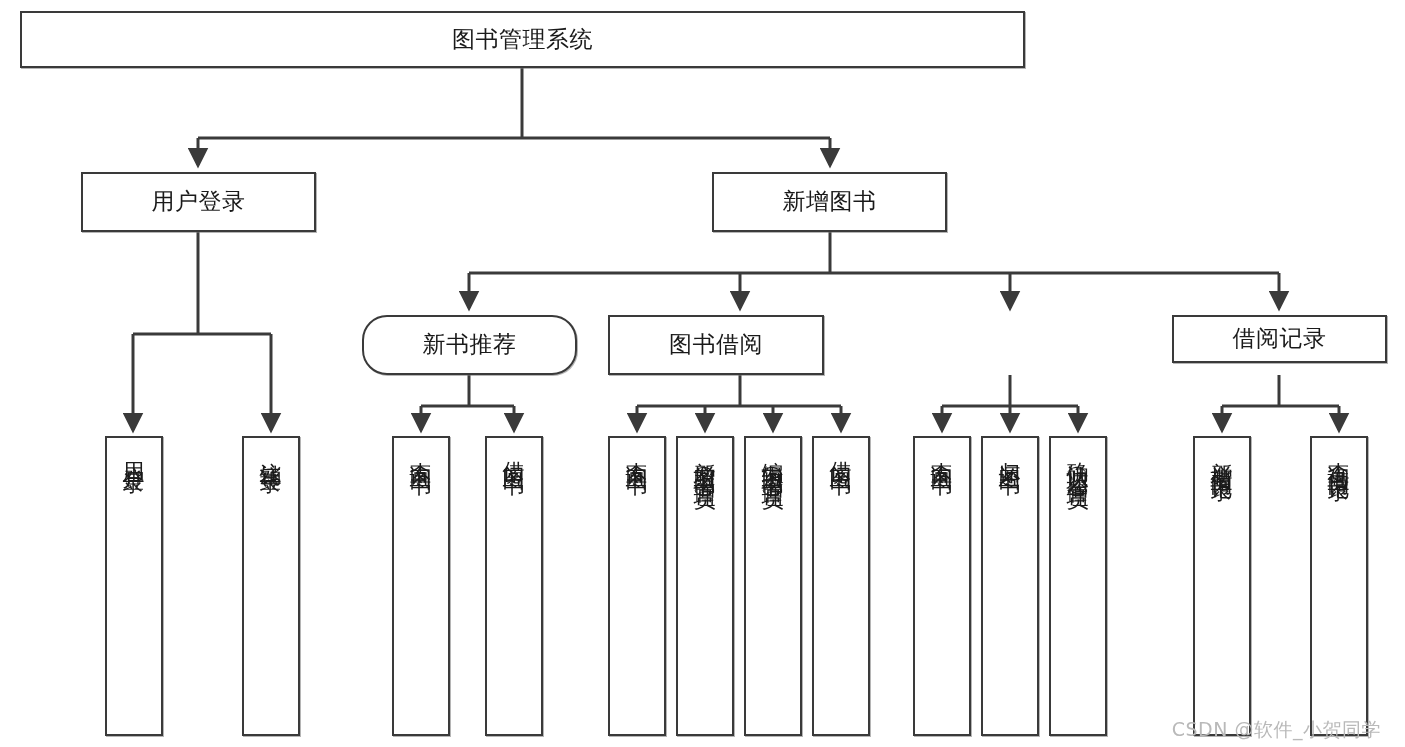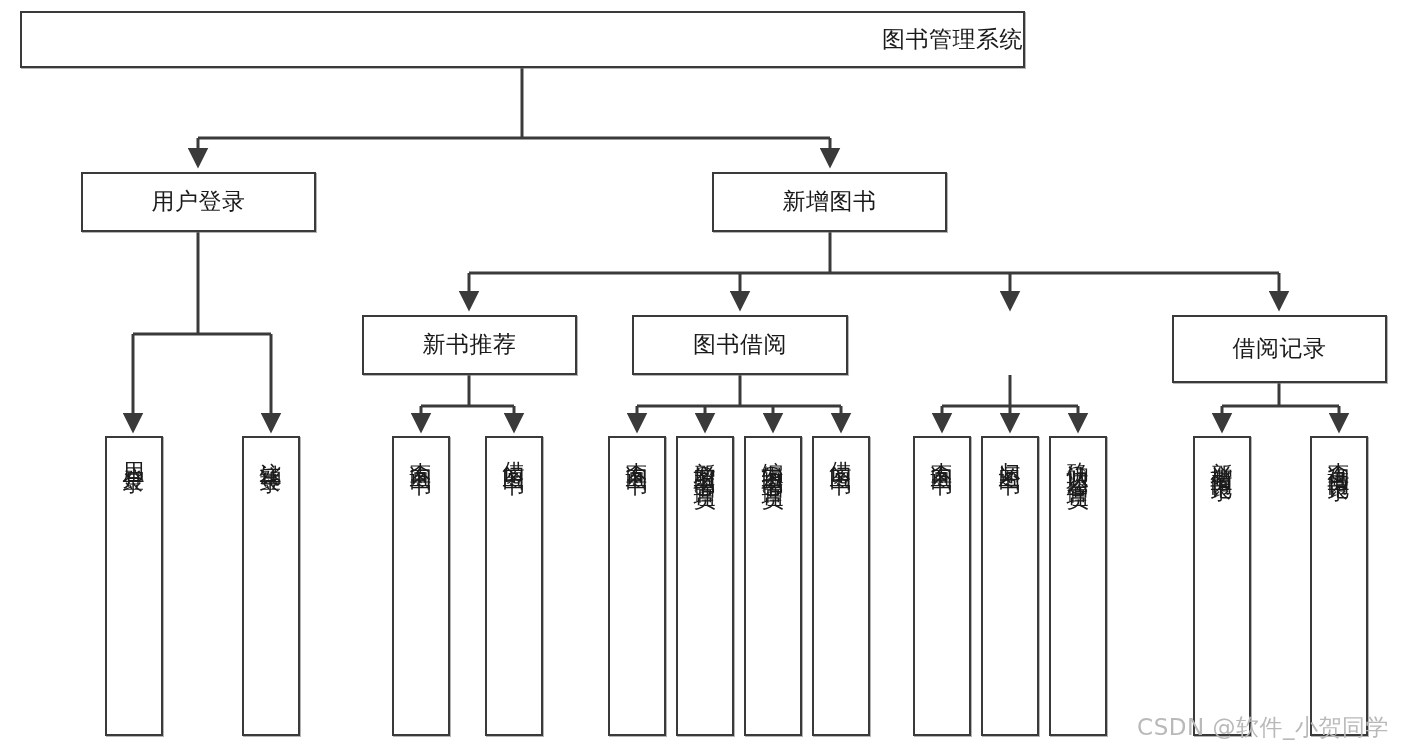--- a/index.html
+++ b/index.html
@@ -51,23 +51,23 @@
     padding-top: 6px;
     white-space: nowrap;
     justify-content: flex-start;
     align-items: center;
   }
   .node .label {
     display: block;
   }
   #watermark {
     position: absolute;
-    right: 16px;
+    right: 24px;
     bottom: 4px;
-    font-size: 23px;
+    font-size: 19px;
     color: #b9b9b9;
     letter-spacing: 0.5px;
     white-space: nowrap;
     user-select: none;
   }
 </style>
 </head>
 <body>
 
 <div id="diagram-root">
@@ -115,38 +115,38 @@
       <path d="M 1010 406 L 1010 430" marker-end="url(#arrow)"></path>
       <path d="M 1078 406 L 1078 430" marker-end="url(#arrow)"></path>
 
       <path d="M 1279 375 L 1279 406"></path>
       <path d="M 1222 406 L 1339 406"></path>
       <path d="M 1222 406 L 1222 430" marker-end="url(#arrow)"></path>
       <path d="M 1339 406 L 1339 430" marker-end="url(#arrow)"></path>
     </g>
   </svg>
 
-  <div class="node h" style="left:20px; top:11px; width:1005px; height:57px;justify-content:flex-end;">
+  <div class="node h" style="left:20px; top:11px; width:1005px; height:57px;">
     <span class="label">图书管理系统</span>
   </div>
 
   <div class="node h" style="left:81px; top:172px; width:235px; height:60px;">
     <span class="label">用户登录</span>
   </div>
   <div class="node h" style="left:712px; top:172px; width:235px; height:60px;">
     <span class="label">新增图书</span>
   </div>
 
-  <div class="node h" style="left:362px; top:315px; width:215px; height:60px;">
+  <div class="node h" style="left:362px; top:315px; width:215px; height:60px;border-radius:25px;">
     <span class="label">新书推荐</span>
   </div>
-  <div class="node h" style="left:632px; top:315px; width:216px; height:60px;">
+  <div class="node h" style="left:608px; top:315px; width:216px; height:60px;">
     <span class="label">图书借阅</span>
   </div>
-  <div class="node h" style="left:1172px; top:315px; width:215px; height:68px;">
+  <div class="node h" style="left:1172px; top:315px; width:215px; height:48px;">
     <span class="label">借阅记录</span>
   </div>
 
   <div class="node v" style="left:105px; top:436px; width:58px; height:300px;">
     <span class="label">用户登录</span>
   </div>
   <div class="node v" style="left:242px; top:436px; width:58px; height:300px;">
     <span class="label">注销登录</span>
   </div>
 

